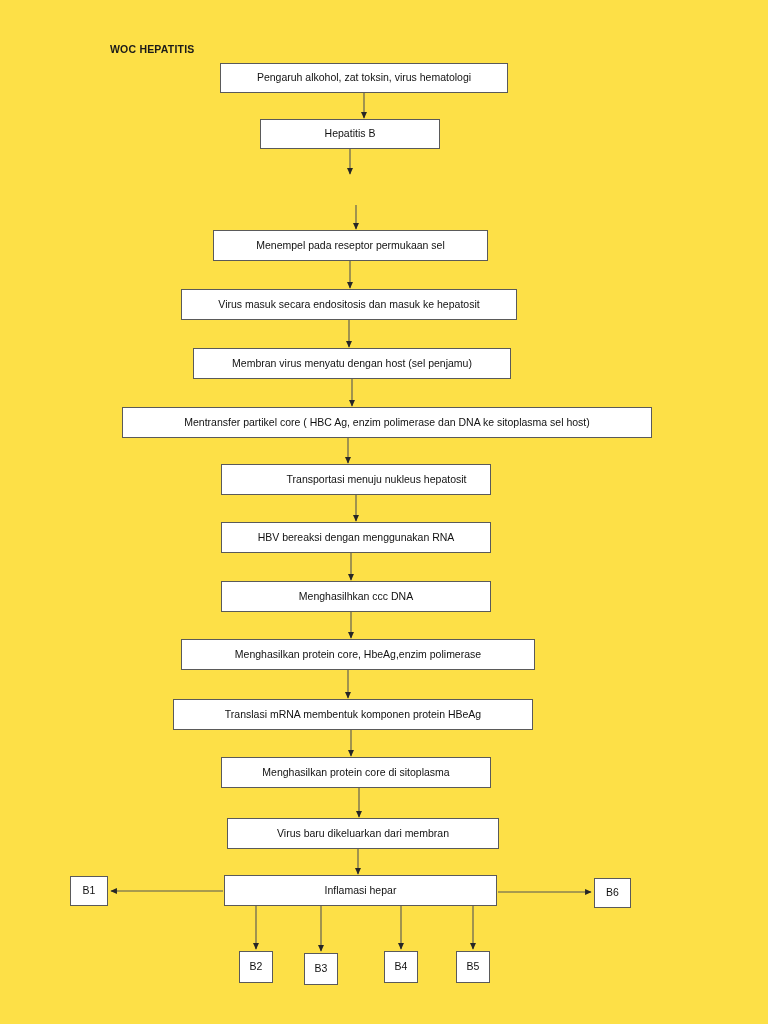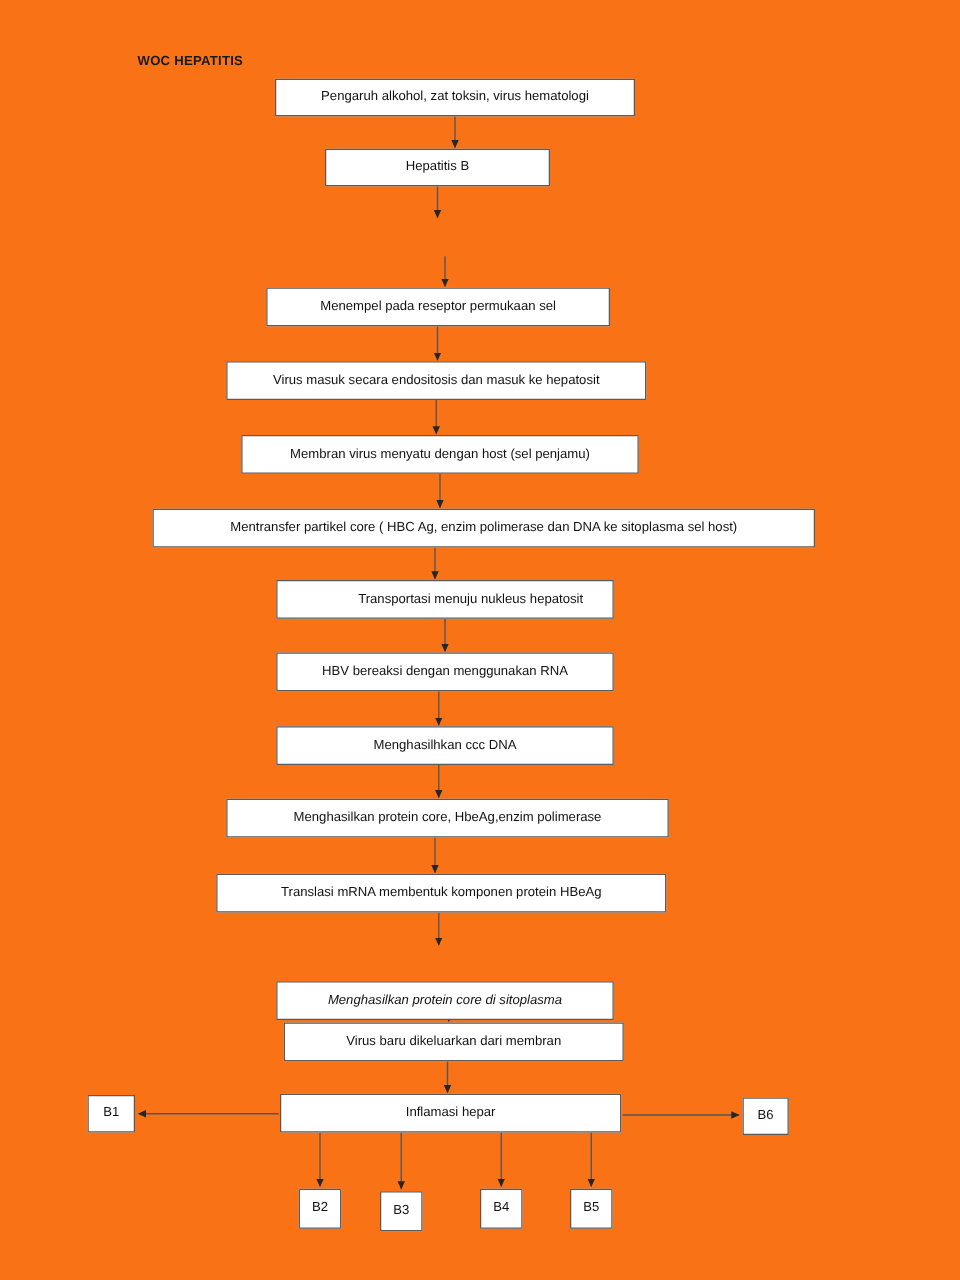--- a/index.html
+++ b/index.html
@@ -9,21 +9,21 @@
     background: #ffffff;
   }
   body {
     font-family: "Liberation Sans", sans-serif;
     color: #1a1a1a;
   }
   #canvas {
     position: relative;
     width: 768px;
     height: 1024px;
-    background: #f97316;
+    background: #fde047;
     overflow: hidden;
   }
   #svg-layer {
     position: absolute;
     left: 0;
     top: 0;
     width: 768px;
     height: 1024px;
     pointer-events: none;
   }
@@ -138,21 +138,21 @@
   </div>
 
   <div class="node" style="left:181px;top:639px;width:354px;height:31px;">
     <span class="lbl">Menghasilkan protein core, HbeAg,enzim polimerase</span>
   </div>
 
   <div class="node" style="left:173px;top:699px;width:360px;height:31px;">
     <span class="lbl">Translasi mRNA membentuk komponen protein HBeAg</span>
   </div>
 
-  <div class="node" style="left:221px;top:785px;width:270px;height:31px;font-style:italic;">
+  <div class="node" style="left:221px;top:757px;width:270px;height:31px;">
     <span class="lbl">Menghasilkan protein core di sitoplasma</span>
   </div>
 
   <div class="node" style="left:227px;top:818px;width:272px;height:31px;">
     <span class="lbl">Virus baru dikeluarkan dari membran</span>
   </div>
 
   <div class="node" style="left:224px;top:875px;width:273px;height:31px;">
     <span class="lbl">Inflamasi hepar</span>
   </div>

